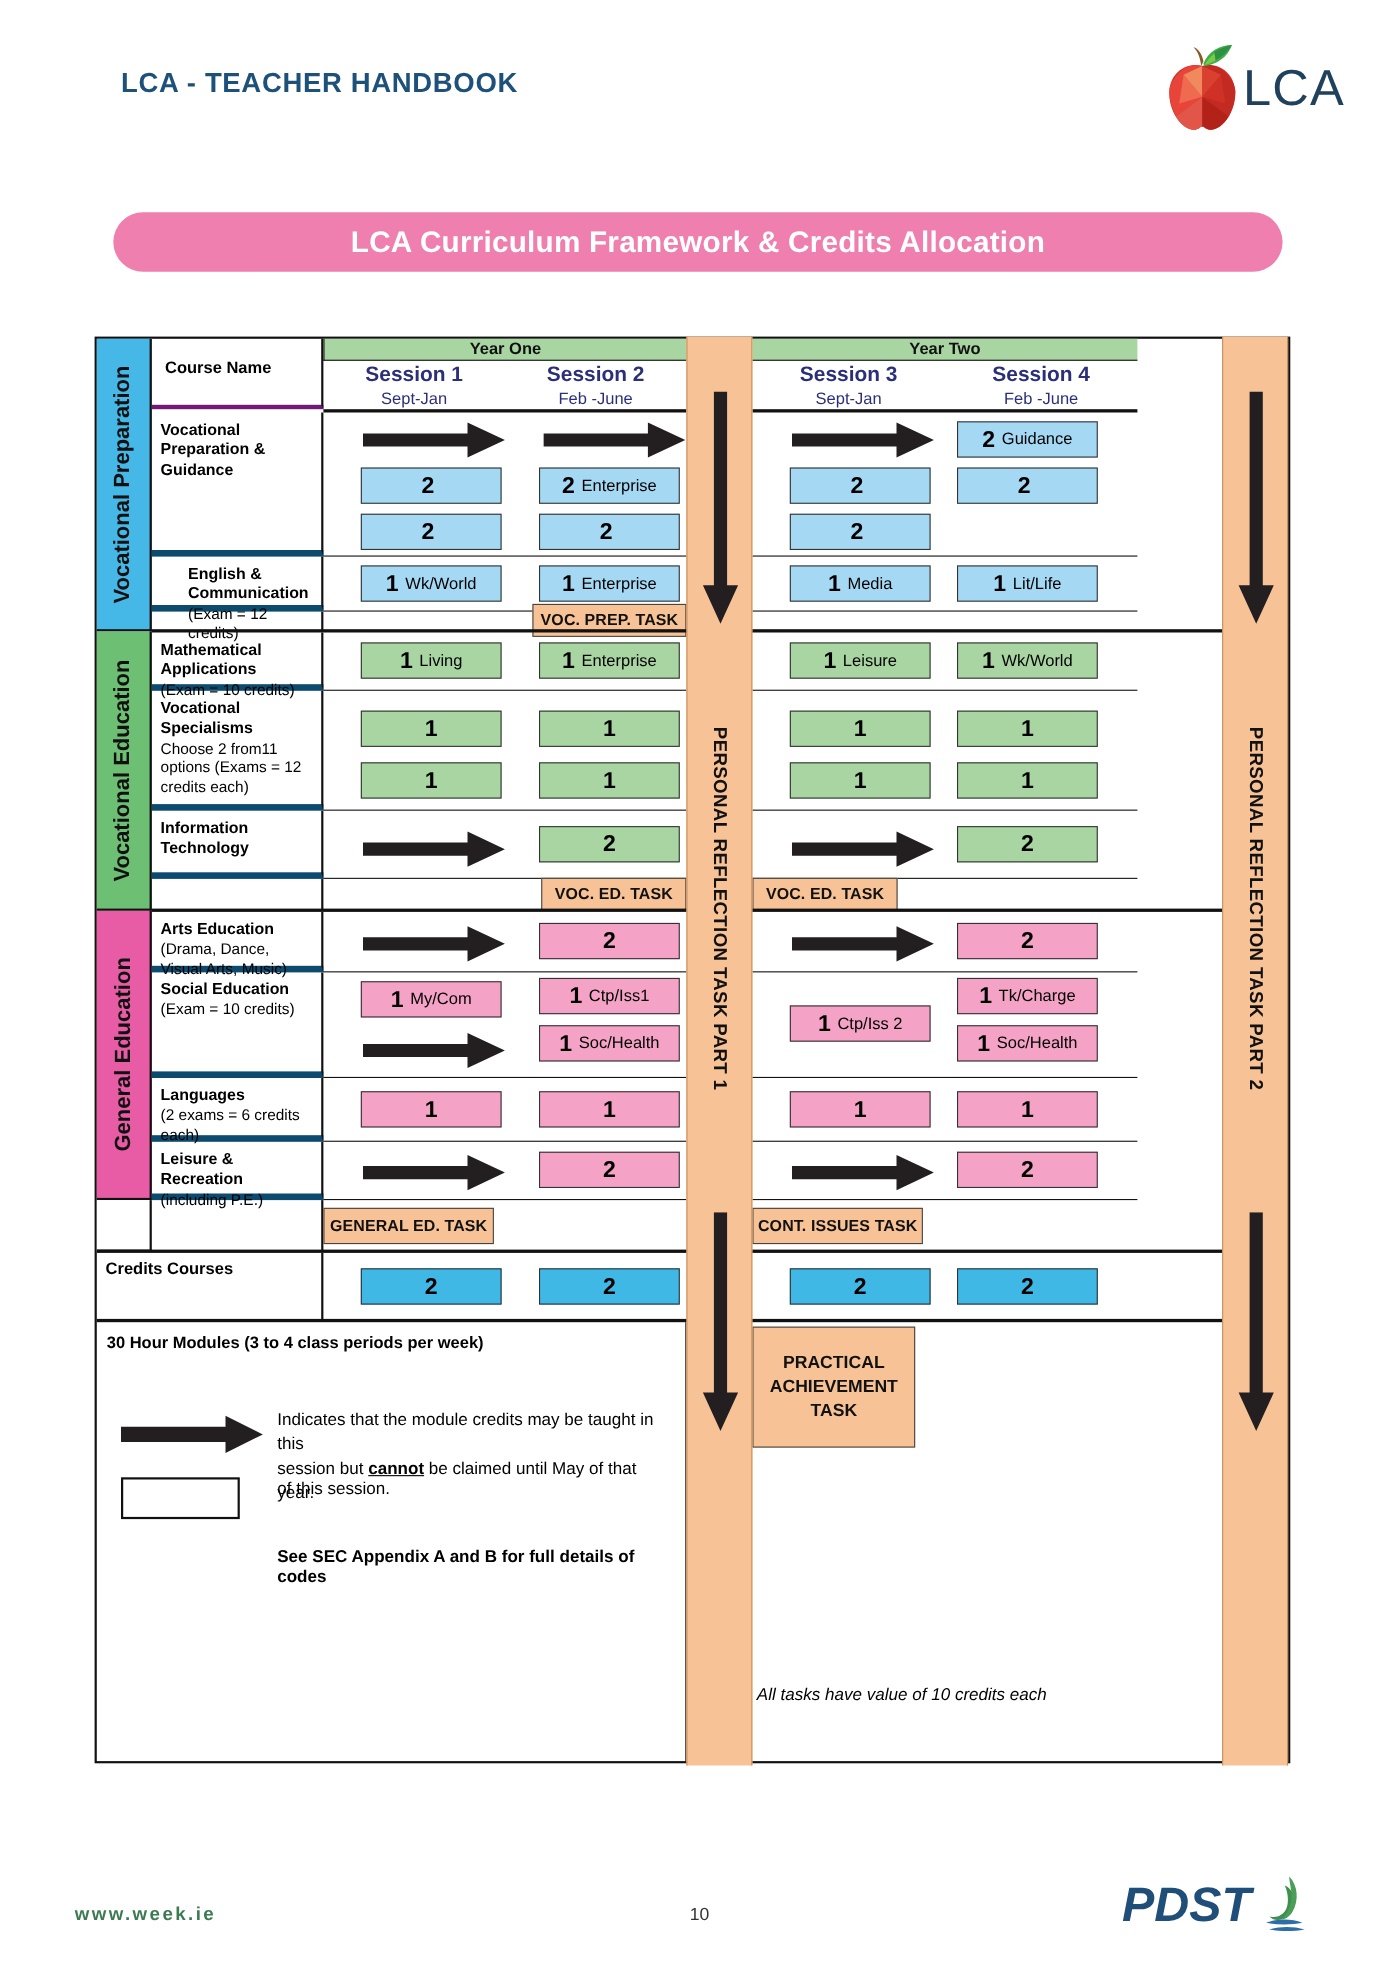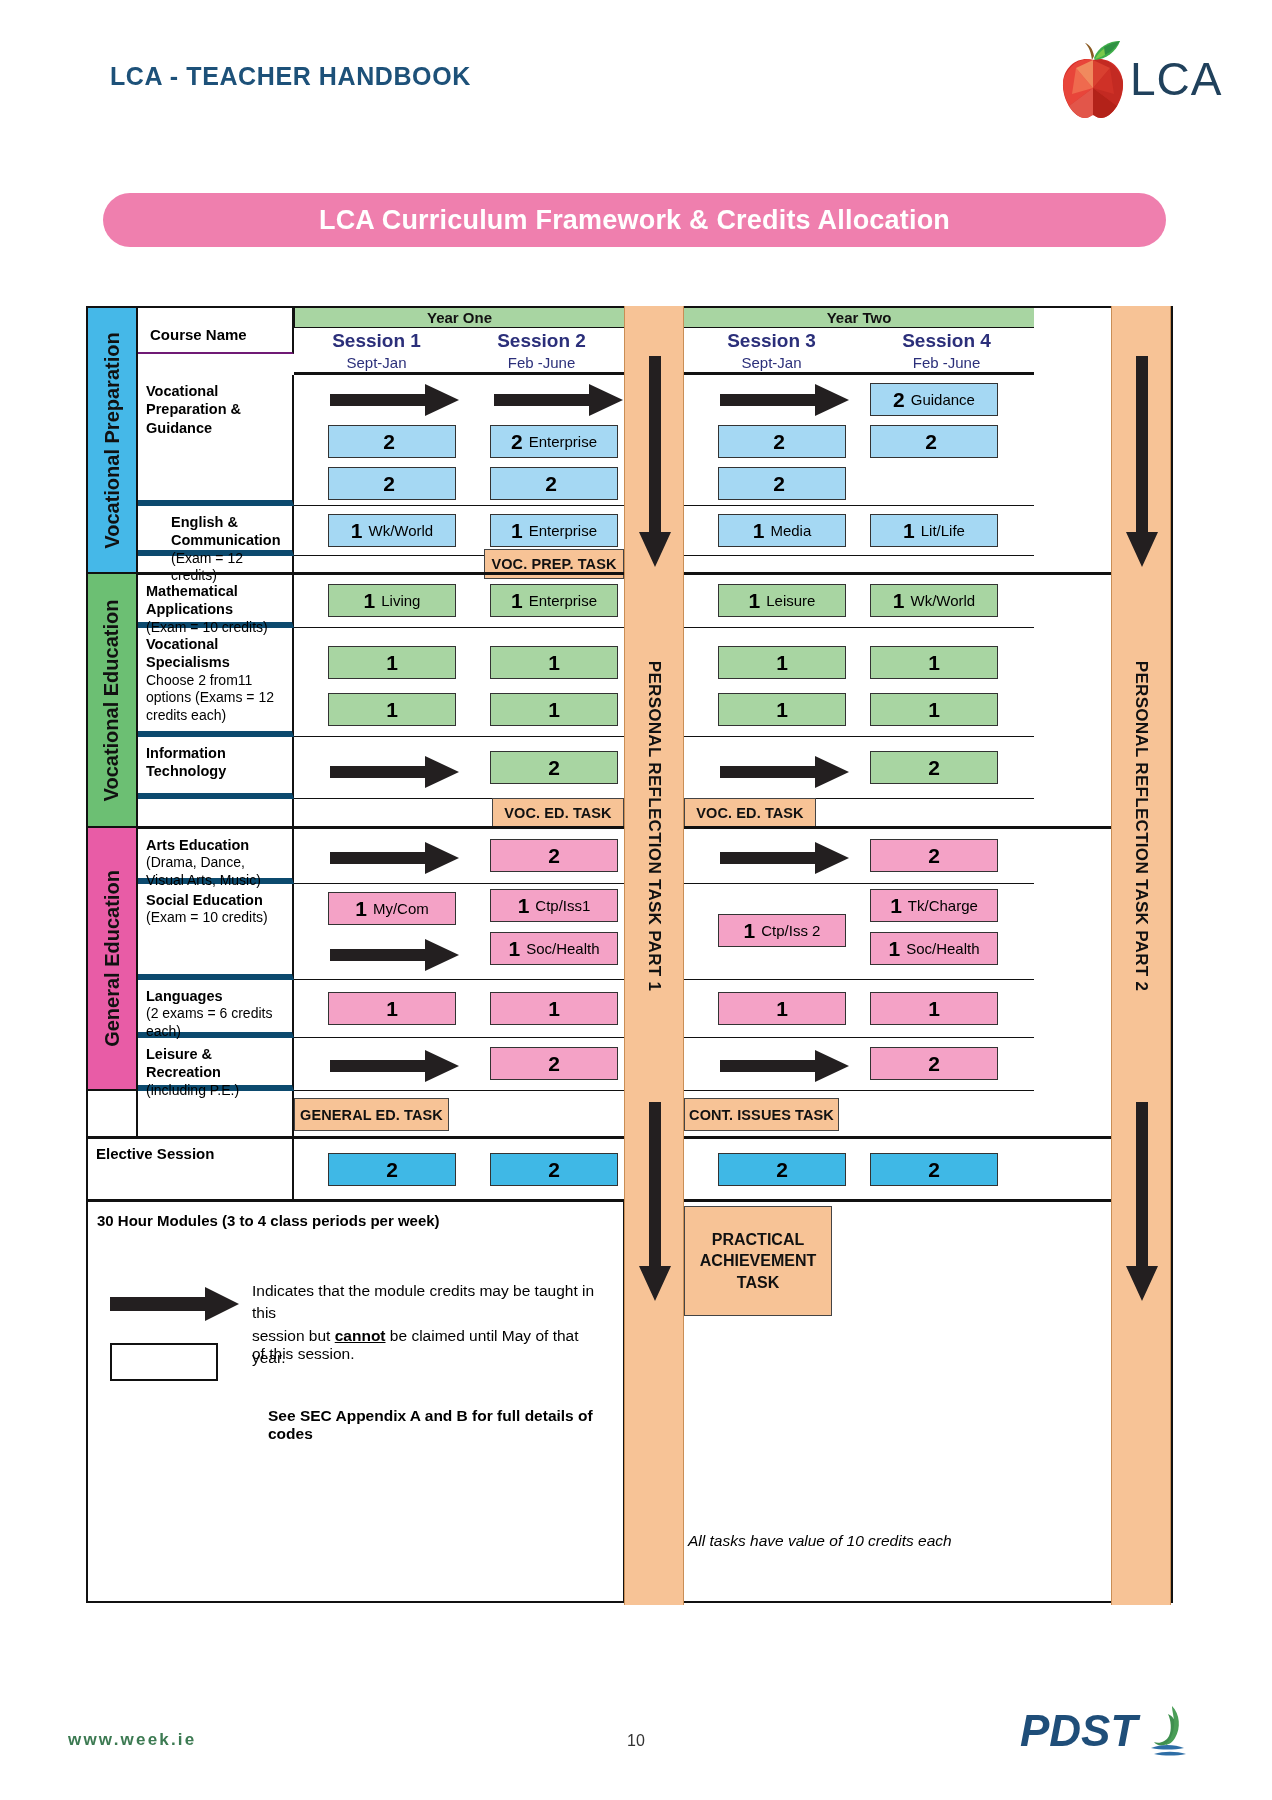--- a/index.html
+++ b/index.html
@@ -130,21 +130,21 @@
   .sesshead .s2{font-size:15px;font-weight:normal;color:#2b2f7a;line-height:1.3;}
 
   
   .legend-title{
     position:absolute;font-size:15px;font-weight:bold;
   }
   .legend-txt{position:absolute;font-size:15.5px;line-height:1.45;}
   .legend-box{
     position:absolute;border:2.2px solid #111;background:#fff;box-sizing:border-box;
   }
-  .legend-note{position:absolute;font-size:15.5px;font-weight:bold;margin-left:16px;}
+  .legend-note{position:absolute;font-size:15.5px;font-weight:bold;}
   .pat-box{
     position:absolute;background:#f7c396;border:1.6px solid #444;box-sizing:border-box;
     display:flex;align-items:center;justify-content:center;text-align:center;
     font-size:16px;font-weight:bold;line-height:1.35;color:#111;
   }
   .pat-note{position:absolute;font-size:15.5px;font-style:italic;}
 
   
   .hsep{position:absolute;background:#111;}
 
@@ -195,21 +195,21 @@
     <span>Vocational Preparation</span>
   </div>
   <div class="band band-ve" style="top:266px;height:254px;">
     <span>Vocational Education</span>
   </div>
   <div class="band band-ge" style="top:520px;height:263px;">
     <span>General Education</span>
   </div>
   <div class="band band-blank" style="top:783px;height:47px;border-right:2px solid #111;"></div>
 
-  <div class="abs" style="left:50px;top:0;width:156px;height:46px;border-right:2px solid #111;border-bottom:2px solid #701a75;padding:18px 0 0 12px;">
+  <div class="abs" style="left:50px;top:0;width:156px;height:64px;border-right:2px solid #111;border-bottom:4px solid #701a75;padding:18px 0 0 12px;">
     <div style="font-size:15px;font-weight:bold;">Course Name</div>
   </div>
 
   <div class="yearband" style="left:206px;top:0;width:330px;height:20px;">Year One</div>
   <div class="sesshead" style="left:206px;top:20px;width:165px;height:46px;">
     <div class="s1">Session 1</div>
     <div class="s2">Sept-Jan</div>
   </div>
   <div class="sesshead" style="left:371px;top:20px;width:165px;height:46px;">
     <div class="s1">Session 2</div>
@@ -497,21 +497,21 @@
   <div class="abs" style="left:50px;top:783px;width:156px;height:47px;border-right:2px solid #111;"></div>
   <div class="abs" style="left:206px;top:783px;width:330px;height:47px;">
     <div class="task" style="left:0px;top:7px;width:155px;height:33px;">GENERAL ED. TASK</div>
   </div>
   <div class="abs" style="left:596px;top:783px;width:350px;height:47px;">
     <div class="task" style="left:0px;top:7px;width:155px;height:33px;">CONT. ISSUES TASK</div>
   </div>
   <div class="hsep" style="left:0px;top:828px;width:1083px;height:3px;"></div>
 
   <div class="abs" style="left:0px;top:831px;width:206px;height:62px;border-right:2px solid #111;padding:6px 0 0 8px;">
-    <div style="font-size:15px;font-weight:bold;">Elective Session</div>
+    <div style="font-size:15px;font-weight:bold;">Credits Courses</div>
   </div>
   <div class="sess" style="left:206px;top:831px;width:330px;height:62px;border-bottom:none;">
     <div class="cbox cyan" style="left:34px;top:14px;width:128px;height:33px;">
       <span class="num">2</span>
     </div>
     <div class="cbox cyan" style="left:196px;top:14px;width:128px;height:33px;">
       <span class="num">2</span>
     </div>
   </div>
   <div class="sess" style="left:596px;top:831px;width:350px;height:62px;border-bottom:none;">

